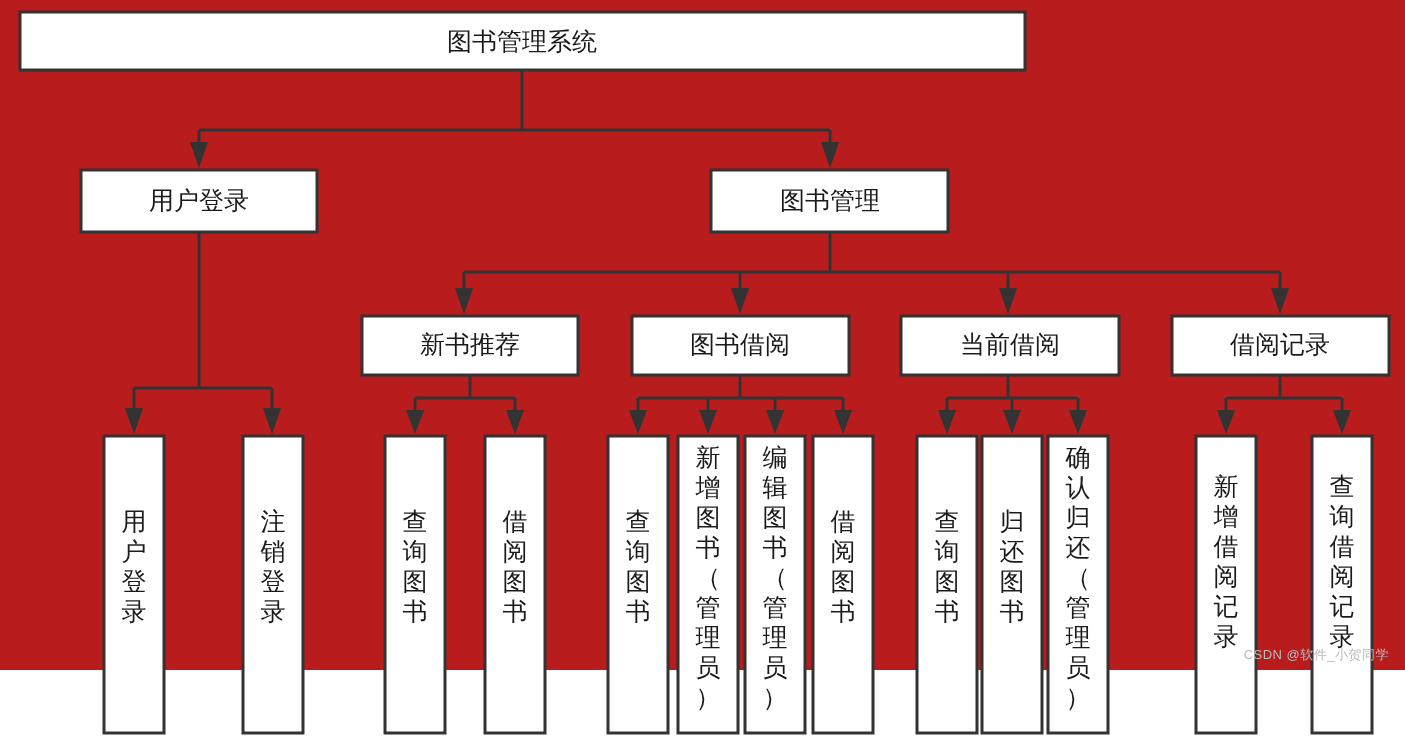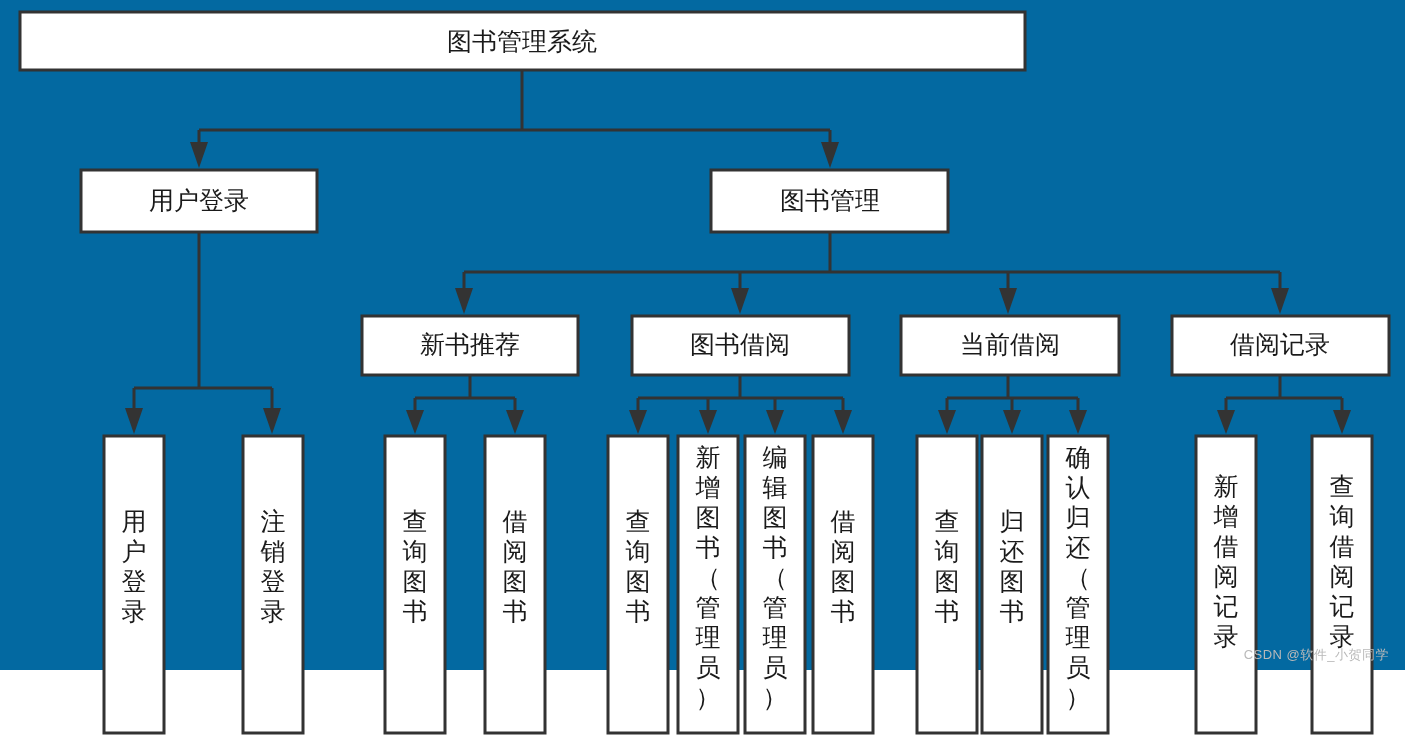--- a/index.html
+++ b/index.html
@@ -11,21 +11,21 @@
   body {
     width: 1405px;
     height: 747px;
     overflow: hidden;
     font-family: "DejaVu Sans", "Liberation Sans", sans-serif;
   }
   #diagram-root {
     position: relative;
     width: 1405px;
     height: 670px;
-    background: #0369a1;
+    background: #b91c1c;
   }
   svg#flowchart {
     position: absolute;
     left: 0;
     top: 0;
     width: 1405px;
     height: 747px;
     display: block;
   }
   .node-rect {

